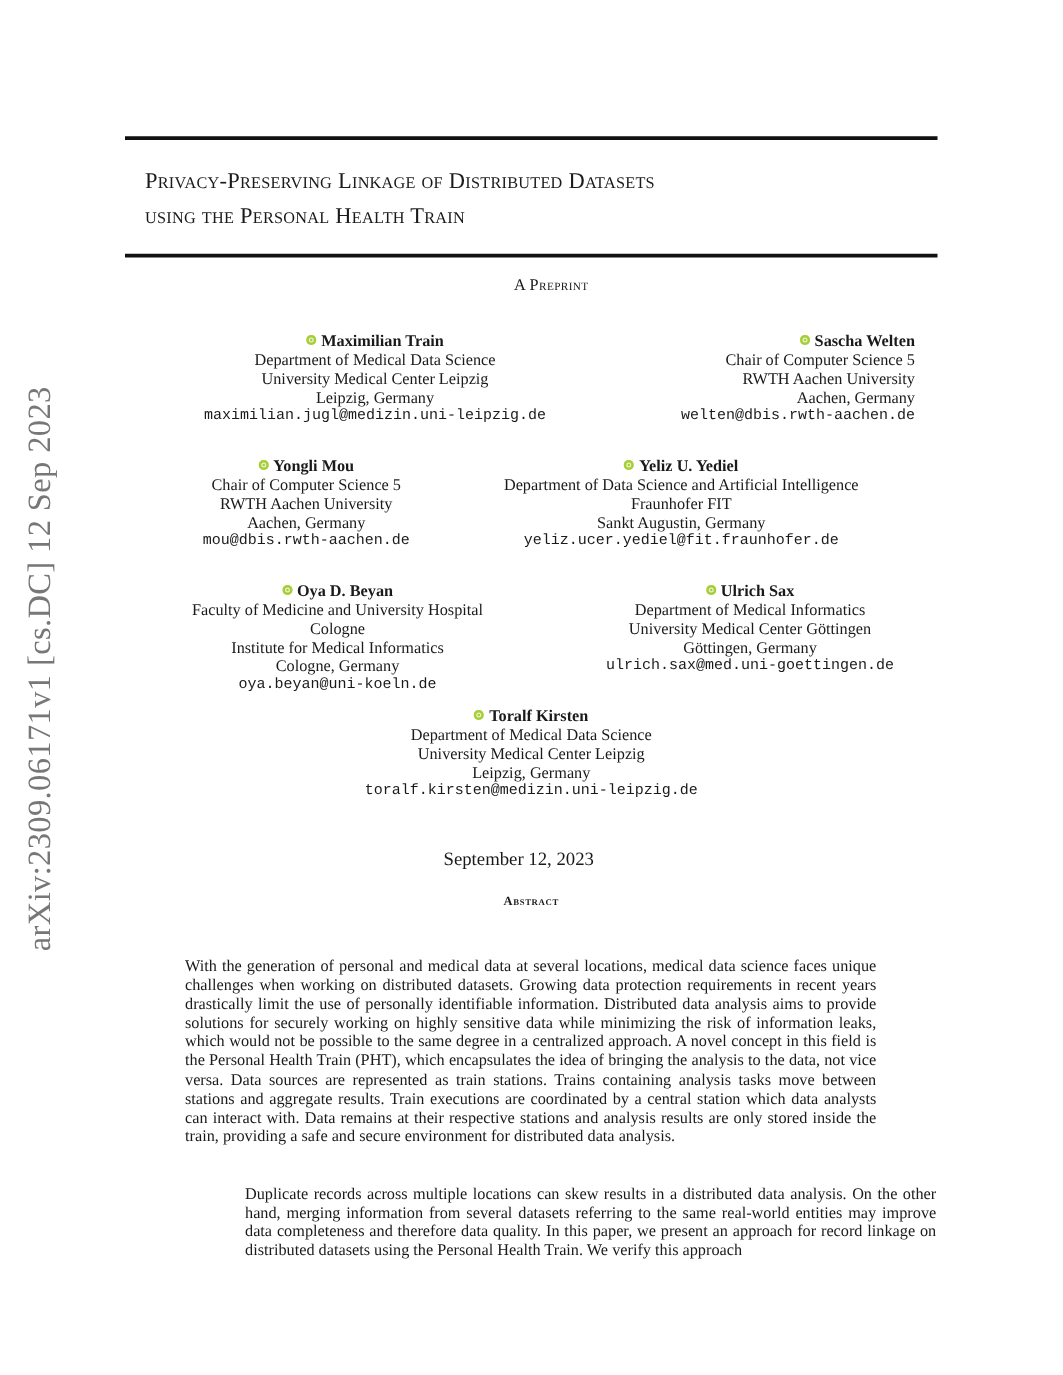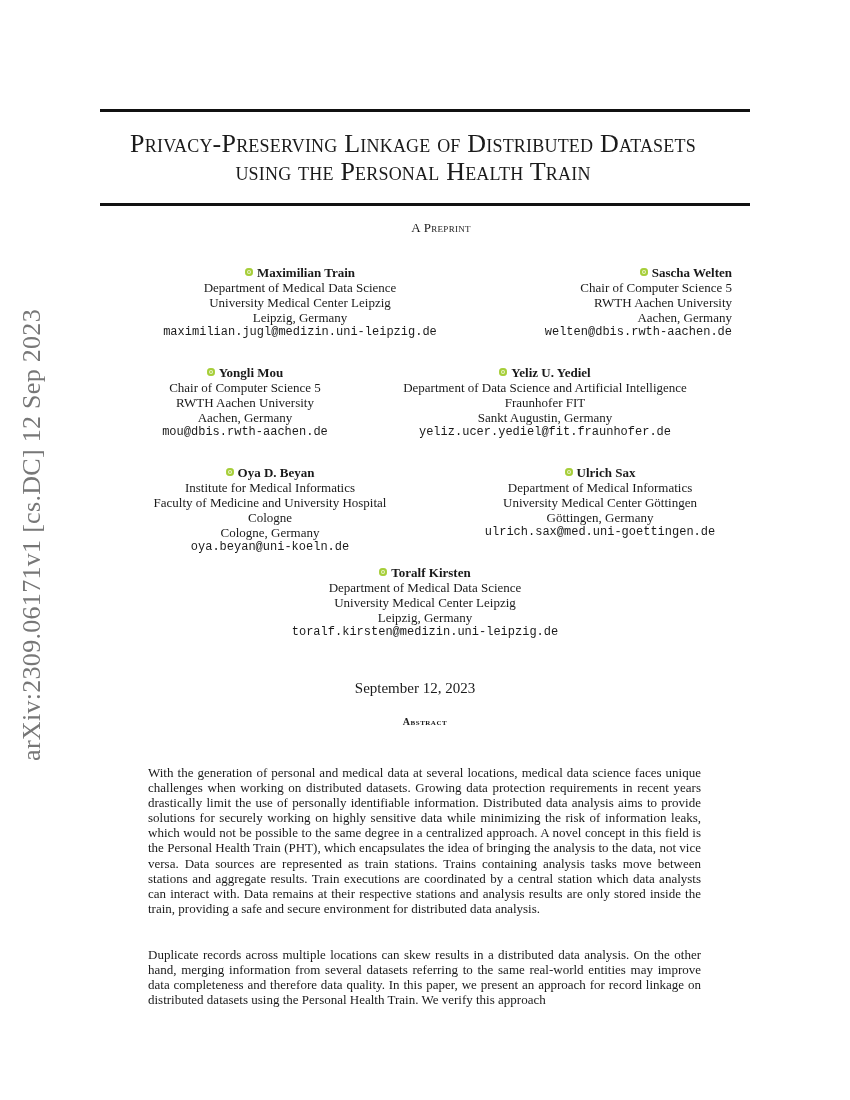--- a/index.html
+++ b/index.html
@@ -1,22 +1,22 @@
 <!DOCTYPE html>
 <html><head>
   <meta charset="utf-8">
   <style>
     html, body { margin: 0; padding: 0; background: #ffffff; }
     body { width: 850px; height: 1100px; position: relative; overflow: hidden;
            font-family: "Liberation Serif", "DejaVu Serif", serif; color: #1a1a1a; }
     .rule { position: absolute; left: 100px; width: 650px; background: #111; }
     .rule-top { top: 109px; height: 3px; }
     .rule-bottom { top: 203px; height: 3px; }
-    .title { position: absolute; top: 130px; left: 88px; width: 650px; text-align: center;
-             font-size: 26px; line-height: 28px; letter-spacing: 0.2px; font-variant: small-caps; }
+    .title { position: absolute; top: 130px; left: 116px; width: 650px; text-align: left;
+             font-size: 18px; line-height: 28px; letter-spacing: 0.2px; font-variant: small-caps; }
     .preprint { position: absolute; top: 220px; left: 116px; width: 650px; text-align: center;
                 font-size: 13px; font-variant: small-caps; letter-spacing: 0.3px; }
     .sidebar { position: absolute; left: 12px; top: 295px; width: 40px; height: 480px; }
     .sidebar span { position: absolute; left: 50%; top: 50%; white-space: nowrap;
                     transform: translate(-50%, -50%) rotate(-90deg); font-size: 26px; color: #777;
                     letter-spacing: 0.3px; }
     .author { position: absolute; text-align: center; font-size: 13px; line-height: 15px; }
     .author .name { font-weight: bold; display: inline-flex; align-items: center; gap: 4px; }
     .orcid { display: inline-block; width: 8px; height: 8px; border-radius: 50%;
              background: #a6ce39; box-shadow: inset 0 0 0 2px #a6ce39, inset 0 0 0 3px #e8f3c9; }
@@ -27,21 +27,21 @@
     .a4 { left: 375px; width: 340px; top: 364px; }
     .a5 { left: 130px; width: 280px; top: 464px; }
     .a6 { left: 470px; width: 260px; top: 464px; }
     .a7 { left: 280px; width: 290px; top: 564px; }
     .date { position: absolute; top: 680px; left: 90px; width: 650px; text-align: center; font-size: 15px; }
     .abstract-heading { position: absolute; top: 716px; left: 100px; width: 650px; text-align: center;
                         font-size: 10px; font-weight: bold; font-variant: small-caps; letter-spacing: 0.5px; }
     .abstract { position: absolute; left: 148px; width: 553px; font-size: 13px; line-height: 15.1px;
                 text-align: justify; }
     .p1 { top: 765px; }
-    .p2 { top: 947px; }
+    .p2 { top: 947px; margin-left: 48px; }
   </style>
 </head>
 <body>
 
 <div class="sidebar">
   <span>arXiv:2309.06171v1  [cs.DC]  12 Sep 2023</span>
 </div>
 
 <div class="rule rule-top"></div>
 <div class="title">
@@ -94,22 +94,22 @@
   <div>Fraunhofer FIT</div>
   <div>Sankt Augustin, Germany</div>
   <div class="email">yeliz.ucer.yediel@fit.fraunhofer.de</div>
 </div>
 
 <div class="author a5">
   <div class="name">
       <span class="orcid"></span>
       <span>Oya D. Beyan</span>
     </div>
+  <div>Faculty of Medicine and University Hospital Cologne</div>
   <div>Institute for Medical Informatics</div>
-  <div>Faculty of Medicine and University Hospital Cologne</div>
   <div>Cologne, Germany</div>
   <div class="email">oya.beyan@uni-koeln.de</div>
 </div>
 
 <div class="author a6">
   <div class="name">
       <span class="orcid"></span>
       <span>Ulrich Sax</span>
     </div>
   <div>Department of Medical Informatics</div>

